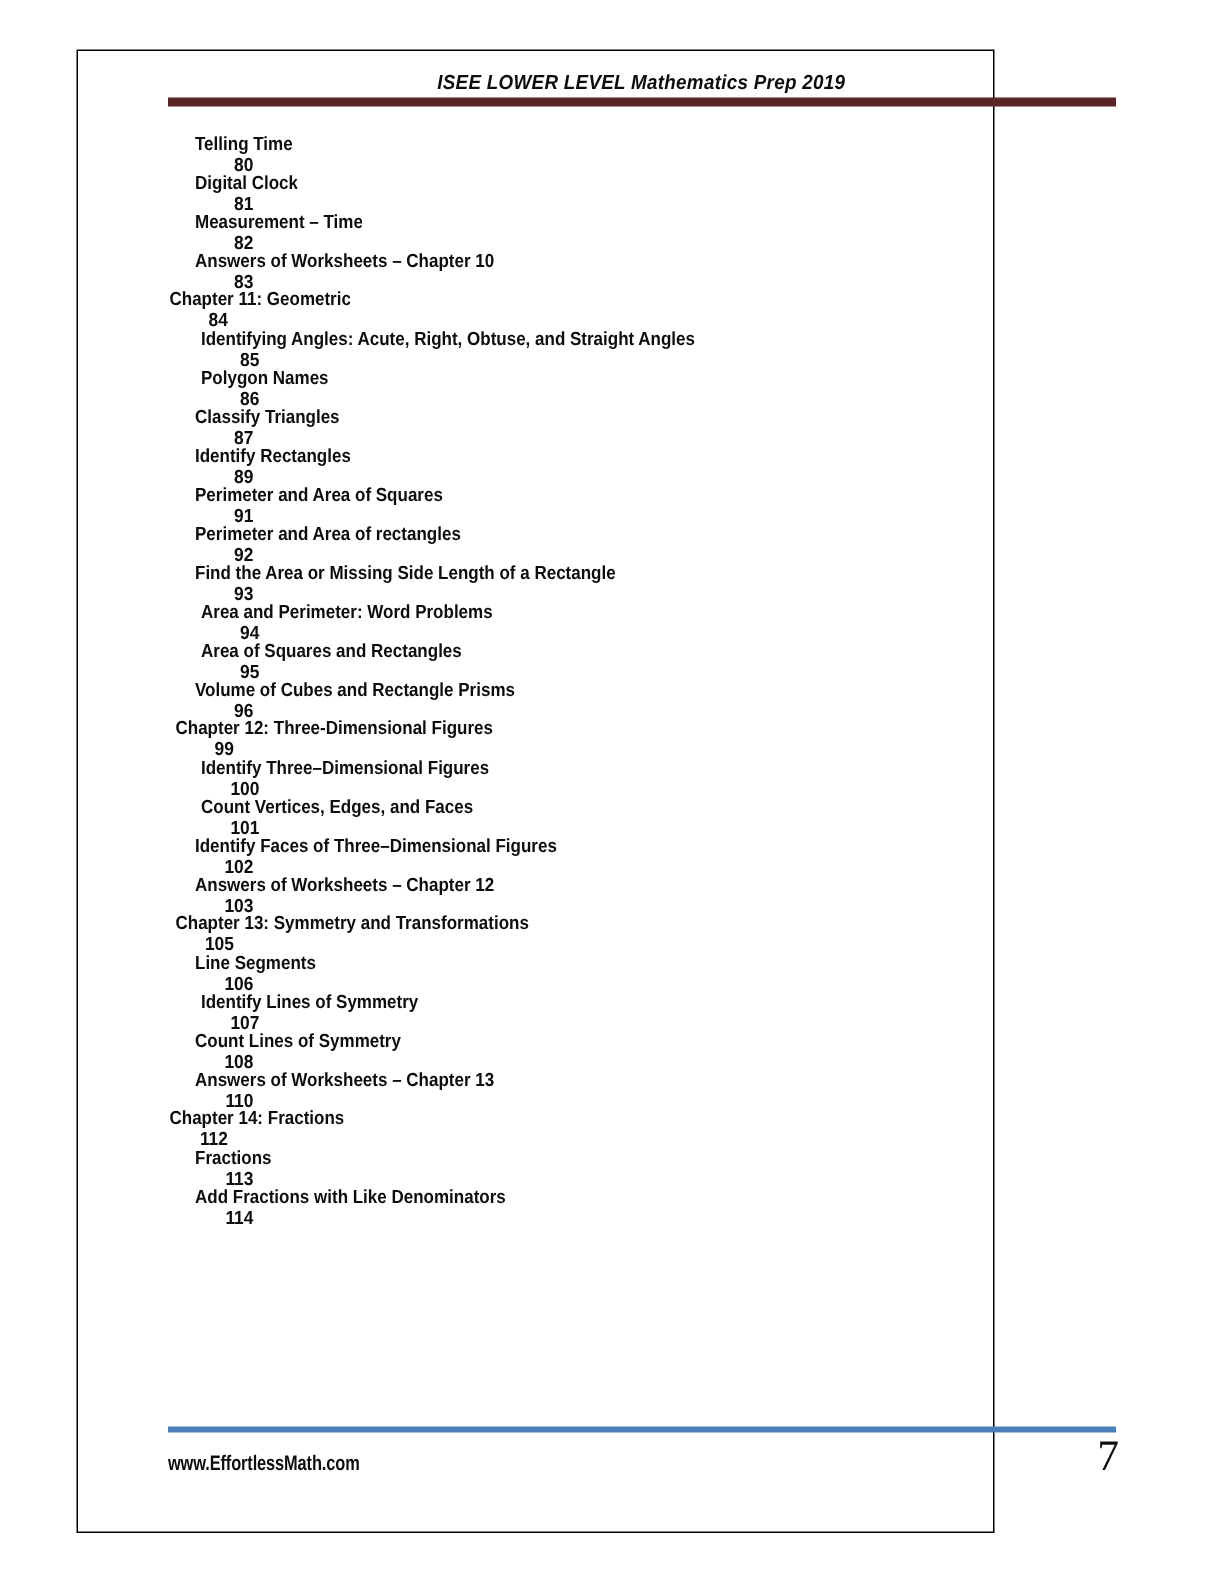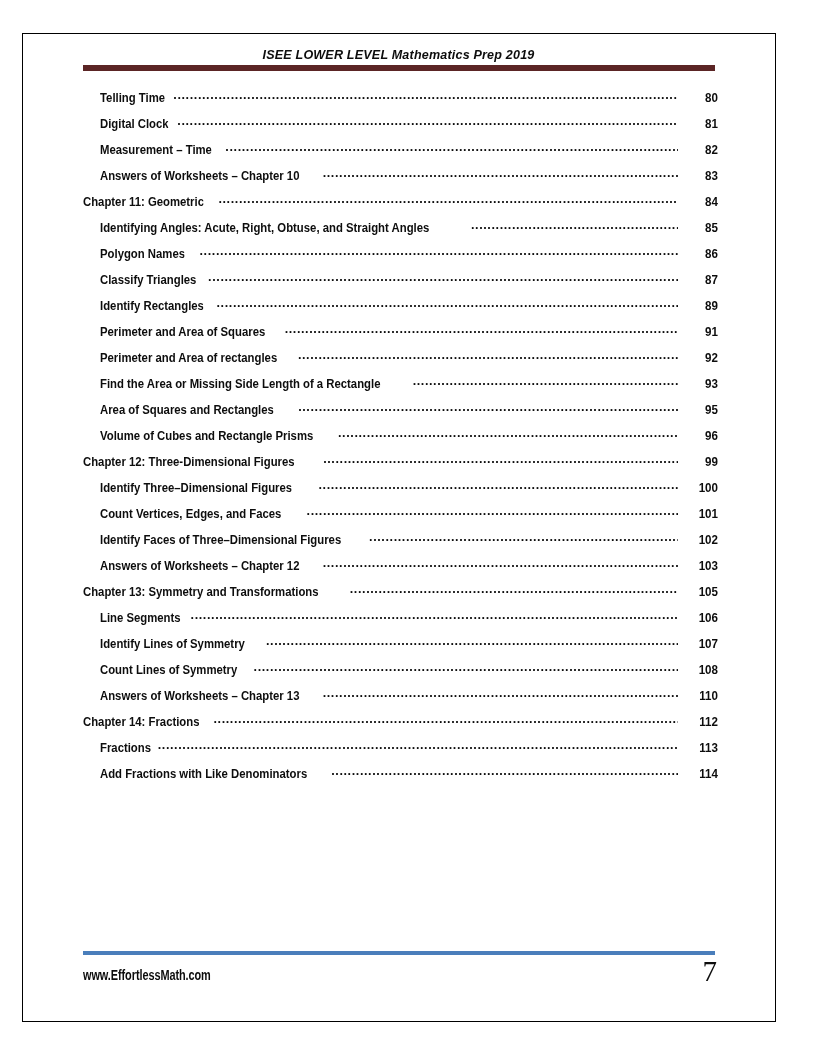--- a/index.html
+++ b/index.html
@@ -13,23 +13,23 @@
     height: 1056px;
     position: relative;
     font-family: "Liberation Sans", "DejaVu Sans", sans-serif;
     -webkit-font-smoothing: antialiased;
     overflow: hidden;
   }
 
   
   .page-sheet {
     position: absolute;
-    left: 22px;
+    left: 51px;
     top: 33px;
-    width: 754px;
+    width: 612px;
     height: 989px;
     border: 1.6px solid #000000;
     box-sizing: border-box;
     background: #ffffff;
   }
 
   
   .running-head {
     position: absolute;
     left: 60px;
@@ -94,20 +94,21 @@
     top: 55px;
     width: 100%;
   }
   .toc-entry {
     display: flex;
     align-items: baseline;
     height: 26px;
     font-size: 12.6px;
     color: #0d0d0d;
     white-space: nowrap;
+    flex-direction: column;
   }
   .toc-entry.level-chapter {
     padding-left: 60px;
     font-weight: bold;
     justify-content: center;
   }
   .toc-entry.level-section {
     padding-left: 77px;
     font-weight: bold;
   }
@@ -211,20 +212,25 @@
         <span class="toc-title">Perimeter and Area of rectangles</span>
         <span class="toc-leader"></span>
         <span class="toc-page">92</span>
       </div>
       <div class="toc-entry level-section">
         <span class="toc-title">Find the Area or Missing Side Length of a Rectangle</span>
         <span class="toc-leader"></span>
         <span class="toc-page">93</span>
       </div>
       <div class="toc-entry level-section">
+        <span class="toc-title">Area and Perimeter: Word Problems</span>
+        <span class="toc-leader has-gap"></span>
+        <span class="toc-page">94</span>
+      </div>
+      <div class="toc-entry level-section">
         <span class="toc-title">Area of Squares and Rectangles</span>
         <span class="toc-leader has-gap"></span>
         <span class="toc-page">95</span>
       </div>
       <div class="toc-entry level-section">
         <span class="toc-title">Volume of Cubes and Rectangle Prisms</span>
         <span class="toc-leader"></span>
         <span class="toc-page">96</span>
       </div>
       <div class="toc-entry level-chapter">

